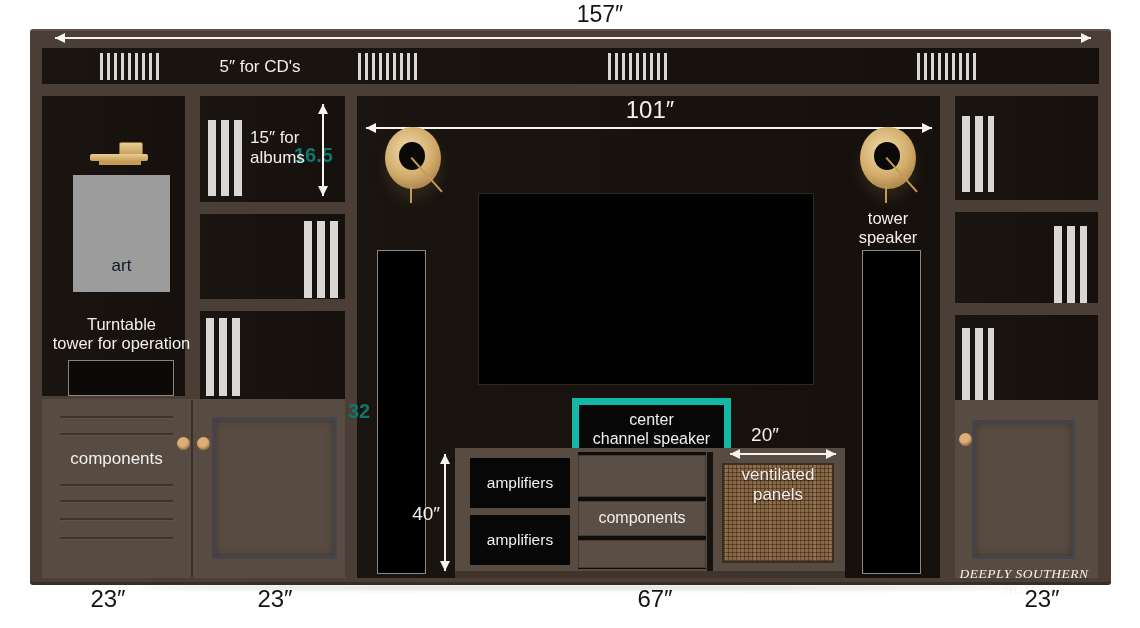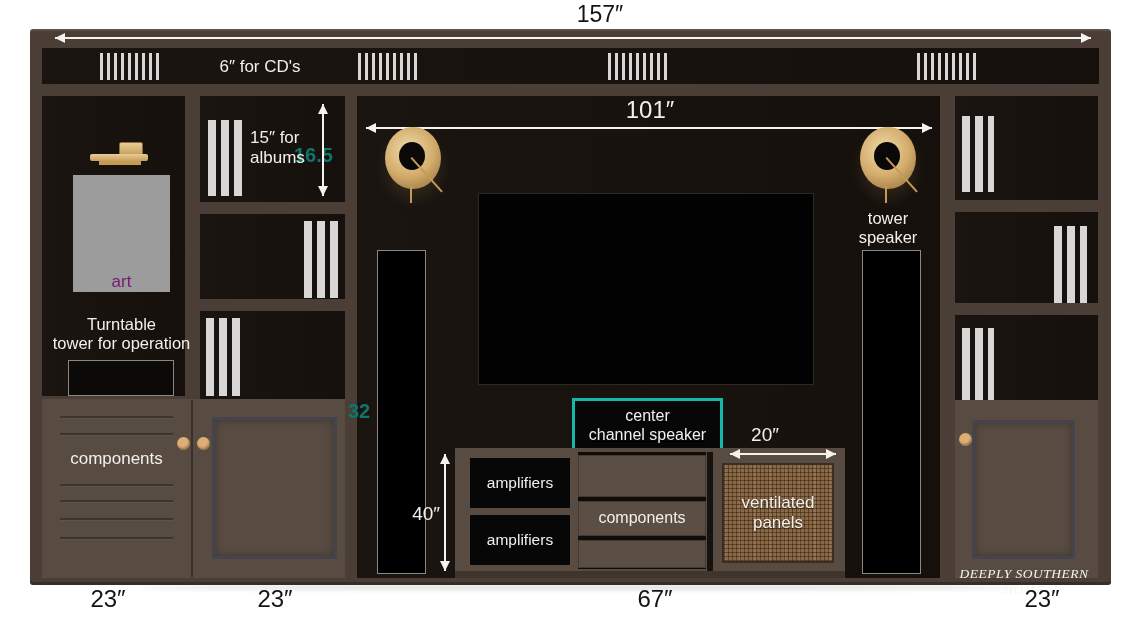--- a/index.html
+++ b/index.html
@@ -26,21 +26,21 @@
 
   
   .tv{background:#020202;border:1px solid #2c2925;}
   .speaker{background:#000;border:1px solid #8d8781;}
   .blackbox{background:#070707;display:flex;align-items:center;justify-content:center;}
   .drawer{background:#5b4e45;border:1px solid #443a32;}
   .vent{background-color:#8a6947;border:2px solid #3a2e22;
         background-image:repeating-linear-gradient(90deg,rgba(40,22,8,.45) 0 1px,transparent 1px 4px),
                          repeating-linear-gradient(0deg,rgba(40,22,8,.45) 0 1px,transparent 1px 4px),
                          repeating-linear-gradient(90deg,rgba(255,255,255,.08) 0 2px,transparent 2px 15px);
-        display:flex;align-items:center;justify-content:center;}
+        display:flex;align-items:flex-start;justify-content:center;}
 
   
   .disc{border-radius:50%;background:radial-gradient(circle at 42% 38%,#f0dcab,#d2ab6a 52%,#8f6c3c 96%);
         box-shadow:0 10px 14px rgba(210,170,100,.12);}
   .hole{border-radius:50%;background:#0b0907;}
   .goldline{background:#c49a55;}
   .goldbar{background:linear-gradient(180deg,#e8cd92,#c79e5c);border-radius:2px;}
 
   
   .ah{height:2px;background:#f5f3f0;}
@@ -66,21 +66,21 @@
   <div class="abs dim center" style="left:480px;top:1px;width:240px;font-size:23px;">157″</div>
 
   <div class="abs unit" style="left:30px;top:29px;width:1081px;height:556px;"></div>
   <div class="abs ah" style="left:55px;top:37px;width:1036px;"></div>
 
   <div class="abs blacksec" style="left:42px;top:48px;width:1057px;height:36px;"></div>
   <div class="abs cds" style="left:100px;top:53px;"></div>
   <div class="abs cds" style="left:358px;top:53px;"></div>
   <div class="abs cds" style="left:608px;top:53px;"></div>
   <div class="abs cds" style="left:917px;top:53px;"></div>
-  <div class="abs lbl center" style="left:200px;top:57px;width:120px;font-size:17px;">6″ for CD's</div>
+  <div class="abs lbl center" style="left:200px;top:57px;width:120px;font-size:17px;">5″ for CD's</div>
 
   <div class="abs blacksec" style="left:42px;top:96px;width:143px;height:300px;"></div>
 
   <div class="abs blacksec" style="left:200px;top:96px;width:145px;height:106px;"></div>
   <div class="abs blacksec" style="left:200px;top:214px;width:145px;height:85px;"></div>
   <div class="abs blacksec" style="left:200px;top:311px;width:145px;height:88px;"></div>
 
   <div class="abs blacksec" style="left:357px;top:96px;width:583px;height:482px;"></div>
 
   <div class="abs blacksec" style="left:955px;top:96px;width:143px;height:104px;"></div>
@@ -101,21 +101,21 @@
   <div class="abs knob" style="left:197px;top:437px;"></div>
 
   <div class="abs taupe" style="left:955px;top:400px;width:143px;height:178px;"></div>
   <div class="abs inset-panel" style="left:972px;top:420px;width:97px;height:133px;"></div>
   <div class="abs knob" style="left:959px;top:433px;"></div>
 
   <div class="abs goldbar" style="left:119px;top:142px;width:22px;height:12px;border:1px solid #8a6a3a;"></div>
   <div class="abs goldbar" style="left:90px;top:154px;width:58px;height:7px;"></div>
   <div class="abs goldline" style="left:99px;top:161px;width:42px;height:4px;"></div>
   <div class="abs" style="left:73px;top:175px;width:97px;height:117px;background:#9c9c9c;display:flex;align-items:flex-end;justify-content:center;">
-    <div class="lbl" style="font-size:17px;color:#701a75;padding-bottom:0;">art</div>
+    <div class="lbl" style="font-size:17px;color:#0f172a;padding-bottom:16px;">art</div>
   </div>
   <div class="abs lbl center preline" style="left:40px;top:315px;width:163px;font-size:16.5px;">Turntable
 tower for operation</div>
   <div class="abs" style="left:68px;top:360px;width:104px;height:34px;background:#0c0a08;border:1px solid #8d867f;"></div>
 
   <div class="abs records" style="left:208px;top:120px;height:76px;"></div>
   <div class="abs faint" style="left:294px;top:144px;font-size:20px;">16.5</div>
   <div class="abs lbl preline" style="left:250px;top:128px;width:90px;font-size:17px;">15″ for
 albums</div>
   <div class="abs av" style="left:322px;top:104px;height:92px;"></div>
@@ -141,21 +141,21 @@
 
   <div class="abs lbl center preline" style="left:843px;top:209px;width:90px;font-size:16.5px;">tower
 speaker</div>
 
   <div class="abs faint" style="left:348px;top:400px;font-size:20px;">32</div>
 
   <div class="abs tv" style="left:478px;top:193px;width:334px;height:190px;"></div>
   <div class="abs speaker" style="left:377px;top:250px;width:47px;height:322px;"></div>
   <div class="abs speaker" style="left:862px;top:250px;width:57px;height:322px;"></div>
 
-  <div class="abs blackbox" style="left:572px;top:398px;width:145px;height:49px;border:3px solid #14b8a6;text-decoration:underline;">
+  <div class="abs blackbox" style="left:572px;top:398px;width:145px;height:49px;border:7px solid #14b8a6;text-decoration:underline;">
     <div class="lbl center preline" style="font-size:16px;">center
 channel speaker</div>
   </div>
 
   <div class="abs av" style="left:444px;top:454px;height:117px;"></div>
   <div class="abs lbl right" style="left:402px;top:503px;width:38px;font-size:19px;">40″</div>
 
   <div class="abs taupe" style="left:455px;top:448px;width:390px;height:123px;border-bottom:7px solid #3f352d;"></div>
   <div class="abs blackbox" style="left:470px;top:458px;width:100px;height:50px;">
     <div class="lbl" style="font-size:15.5px;">amplifiers</div>

